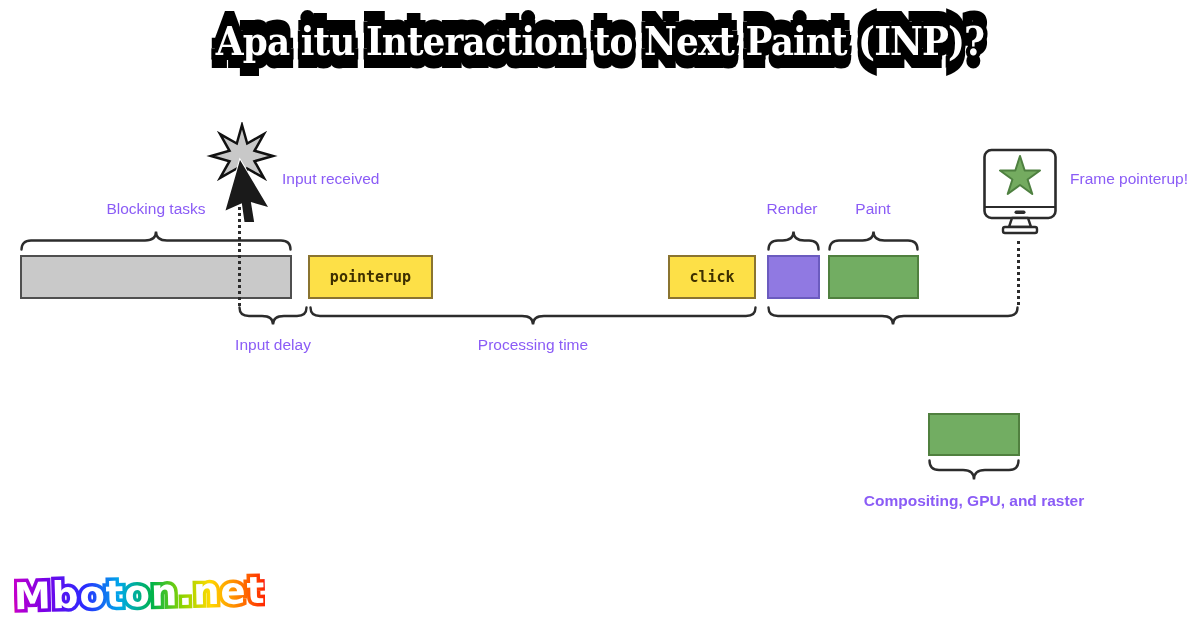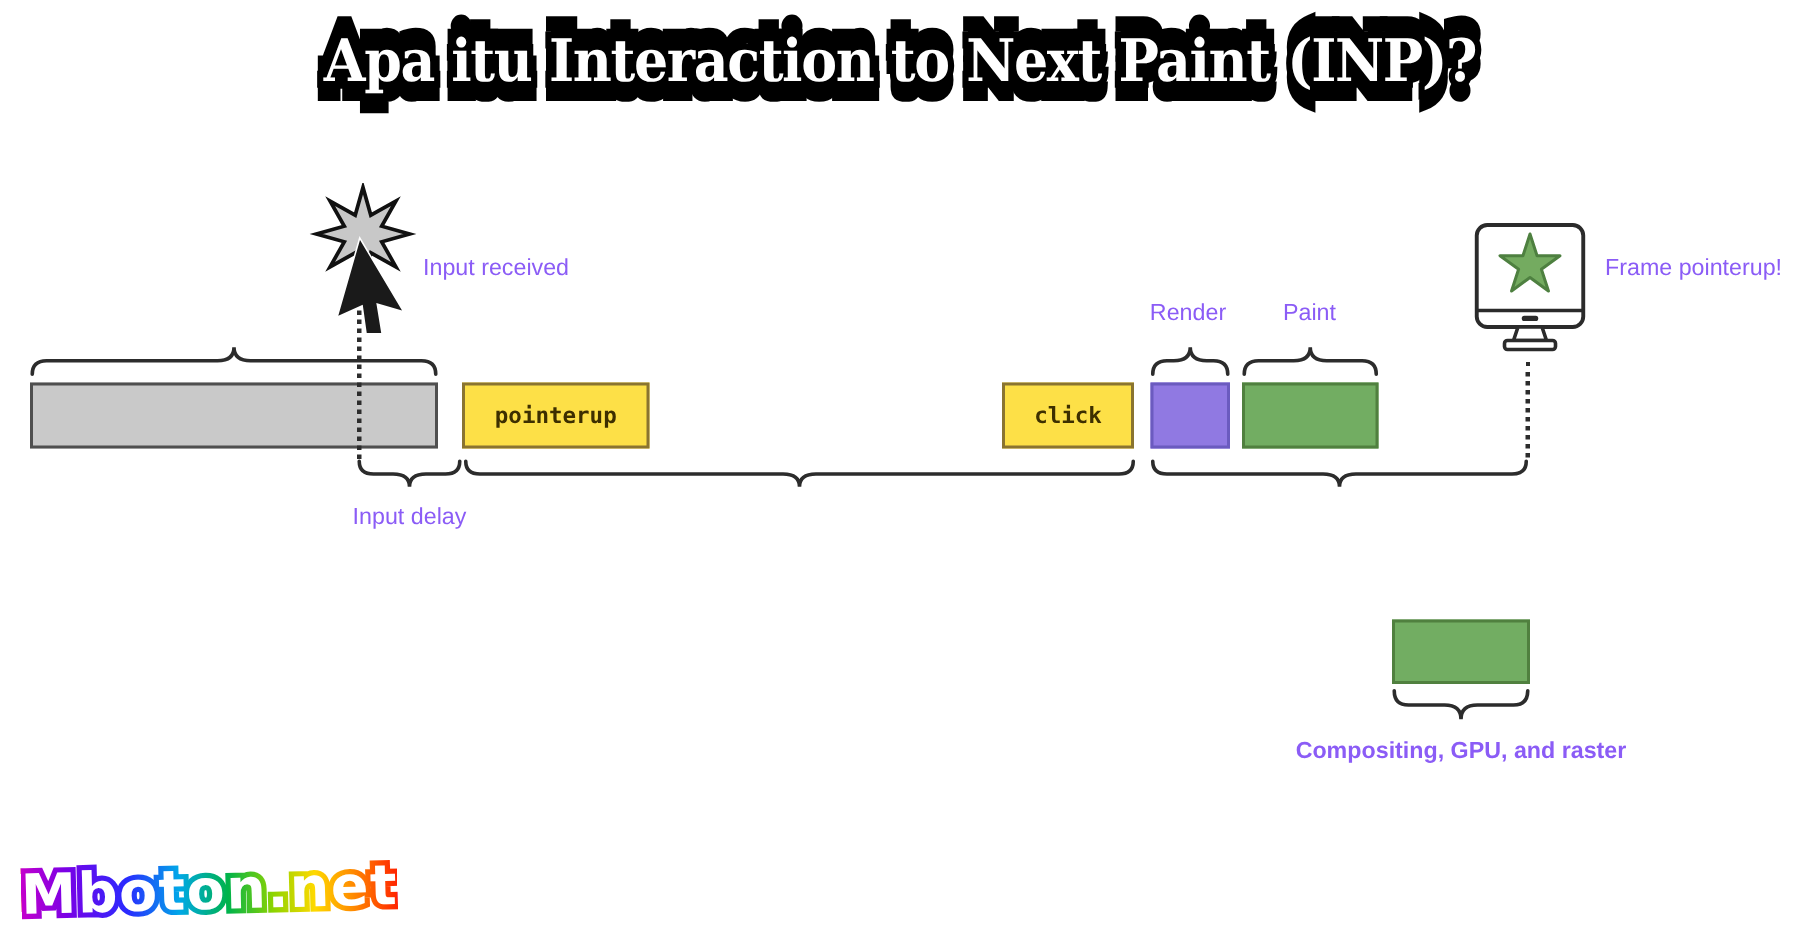--- a/index.html
+++ b/index.html
@@ -43,20 +43,21 @@
 
 <div id="stage">
 
   <div class="title-wrap">
     <div class="title-layer title-echo-up">Apa itu Interaction to Next Paint (INP)?</div>
     <div class="title-layer title-echo-down">Apa itu Interaction to Next Paint (INP)?</div>
     <div class="title-layer title-outline">Apa itu Interaction to Next Paint (INP)?</div>
     <div class="title-layer title-front">Apa itu Interaction to Next Paint (INP)?</div>
   </div>
 
+  <div class="lbl center" style="left:20px;top:200px;width:272px;">Blocking tasks</div>
   <svg class="brace" style="left:20px;top:230px;" width="272" height="21" viewBox="0 0 272 21">
       <path d="M1.5,19.5 Q1.5,10.5 11,10.5 L125,10.5 Q136,10.5 136,1.5 Q136,10.5 147,10.5 L261,10.5 Q270.5,10.5 270.5,19.5" fill="none" stroke="#2c2c2c" stroke-width="2.4" stroke-linecap="round"></path>
     </svg>
 
   <div class="bar bar-gray" style="left:20px;width:272px;"></div>
 
   <div class="dotted" style="left:238px;top:196px;height:110px;"></div>
 
   <svg class="icon-svg" style="left:206px;top:122px;" width="76" height="100" viewBox="0 0 76 100">
     <polygon points="36,3 41.2,21.5 57.9,12.1 48.5,28.8 67,34 48.5,39.2 57.9,55.9 41.2,46.5 36,65 30.8,46.5 14.1,55.9 23.5,39.2 5,34 23.5,28.8 14.1,12.1 30.8,21.5" fill="#c8c8c8" stroke="#111" stroke-width="2.5"></polygon>
@@ -84,20 +85,21 @@
   <div class="bar bar-paint" style="left:828px;width:91px;"></div>
 
   <svg class="brace" style="left:238px;top:306px;" width="70" height="20" viewBox="0 0 70 20">
       <path d="M1.5,1.5 Q1.5,10 11,10 L24,10 Q35,10 35,18.5 Q35,10 46,10 L59,10 Q68.5,10 68.5,1.5" fill="none" stroke="#2c2c2c" stroke-width="2.4" stroke-linecap="round"></path>
     </svg>
   <div class="lbl center" style="left:193px;top:336px;width:160px;">Input delay</div>
 
   <svg class="brace" style="left:309px;top:306px;" width="448" height="20" viewBox="0 0 448 20">
       <path d="M1.5,1.5 Q1.5,10 11,10 L213,10 Q224,10 224,18.5 Q224,10 235,10 L437,10 Q446.5,10 446.5,1.5" fill="none" stroke="#2c2c2c" stroke-width="2.4" stroke-linecap="round"></path>
     </svg>
+  <div class="lbl center" style="left:433px;top:336px;width:200px;">Processing time</div>
 
   <svg class="brace" style="left:767px;top:306px;" width="252" height="20" viewBox="0 0 252 20">
       <path d="M1.5,1.5 Q1.5,10 11,10 L115,10 Q126,10 126,18.5 Q126,10 137,10 L241,10 Q250.5,10 250.5,1.5" fill="none" stroke="#2c2c2c" stroke-width="2.4" stroke-linecap="round"></path>
     </svg>
 
   <svg class="icon-svg" style="left:982px;top:145px;" width="76" height="92" viewBox="0 0 76 92">
     <rect x="2.5" y="5" width="71" height="68" rx="7" fill="#fff" stroke="#2b2b2b" stroke-width="2.6"></rect>
     <line x1="2.5" y1="62" x2="73.5" y2="62" stroke="#2b2b2b" stroke-width="2.2"></line>
     <rect x="32.5" y="65.5" width="11" height="3.5" rx="1.7" fill="#2b2b2b"></rect>
     <polygon points="38,11 42.7,25.5 58,25.5 45.6,34.5 50.3,49 38,40 25.7,49 30.4,34.5 18,25.5 33.3,25.5" fill="#74ab60" stroke="#4e8040" stroke-width="2" stroke-linejoin="round"></polygon>

